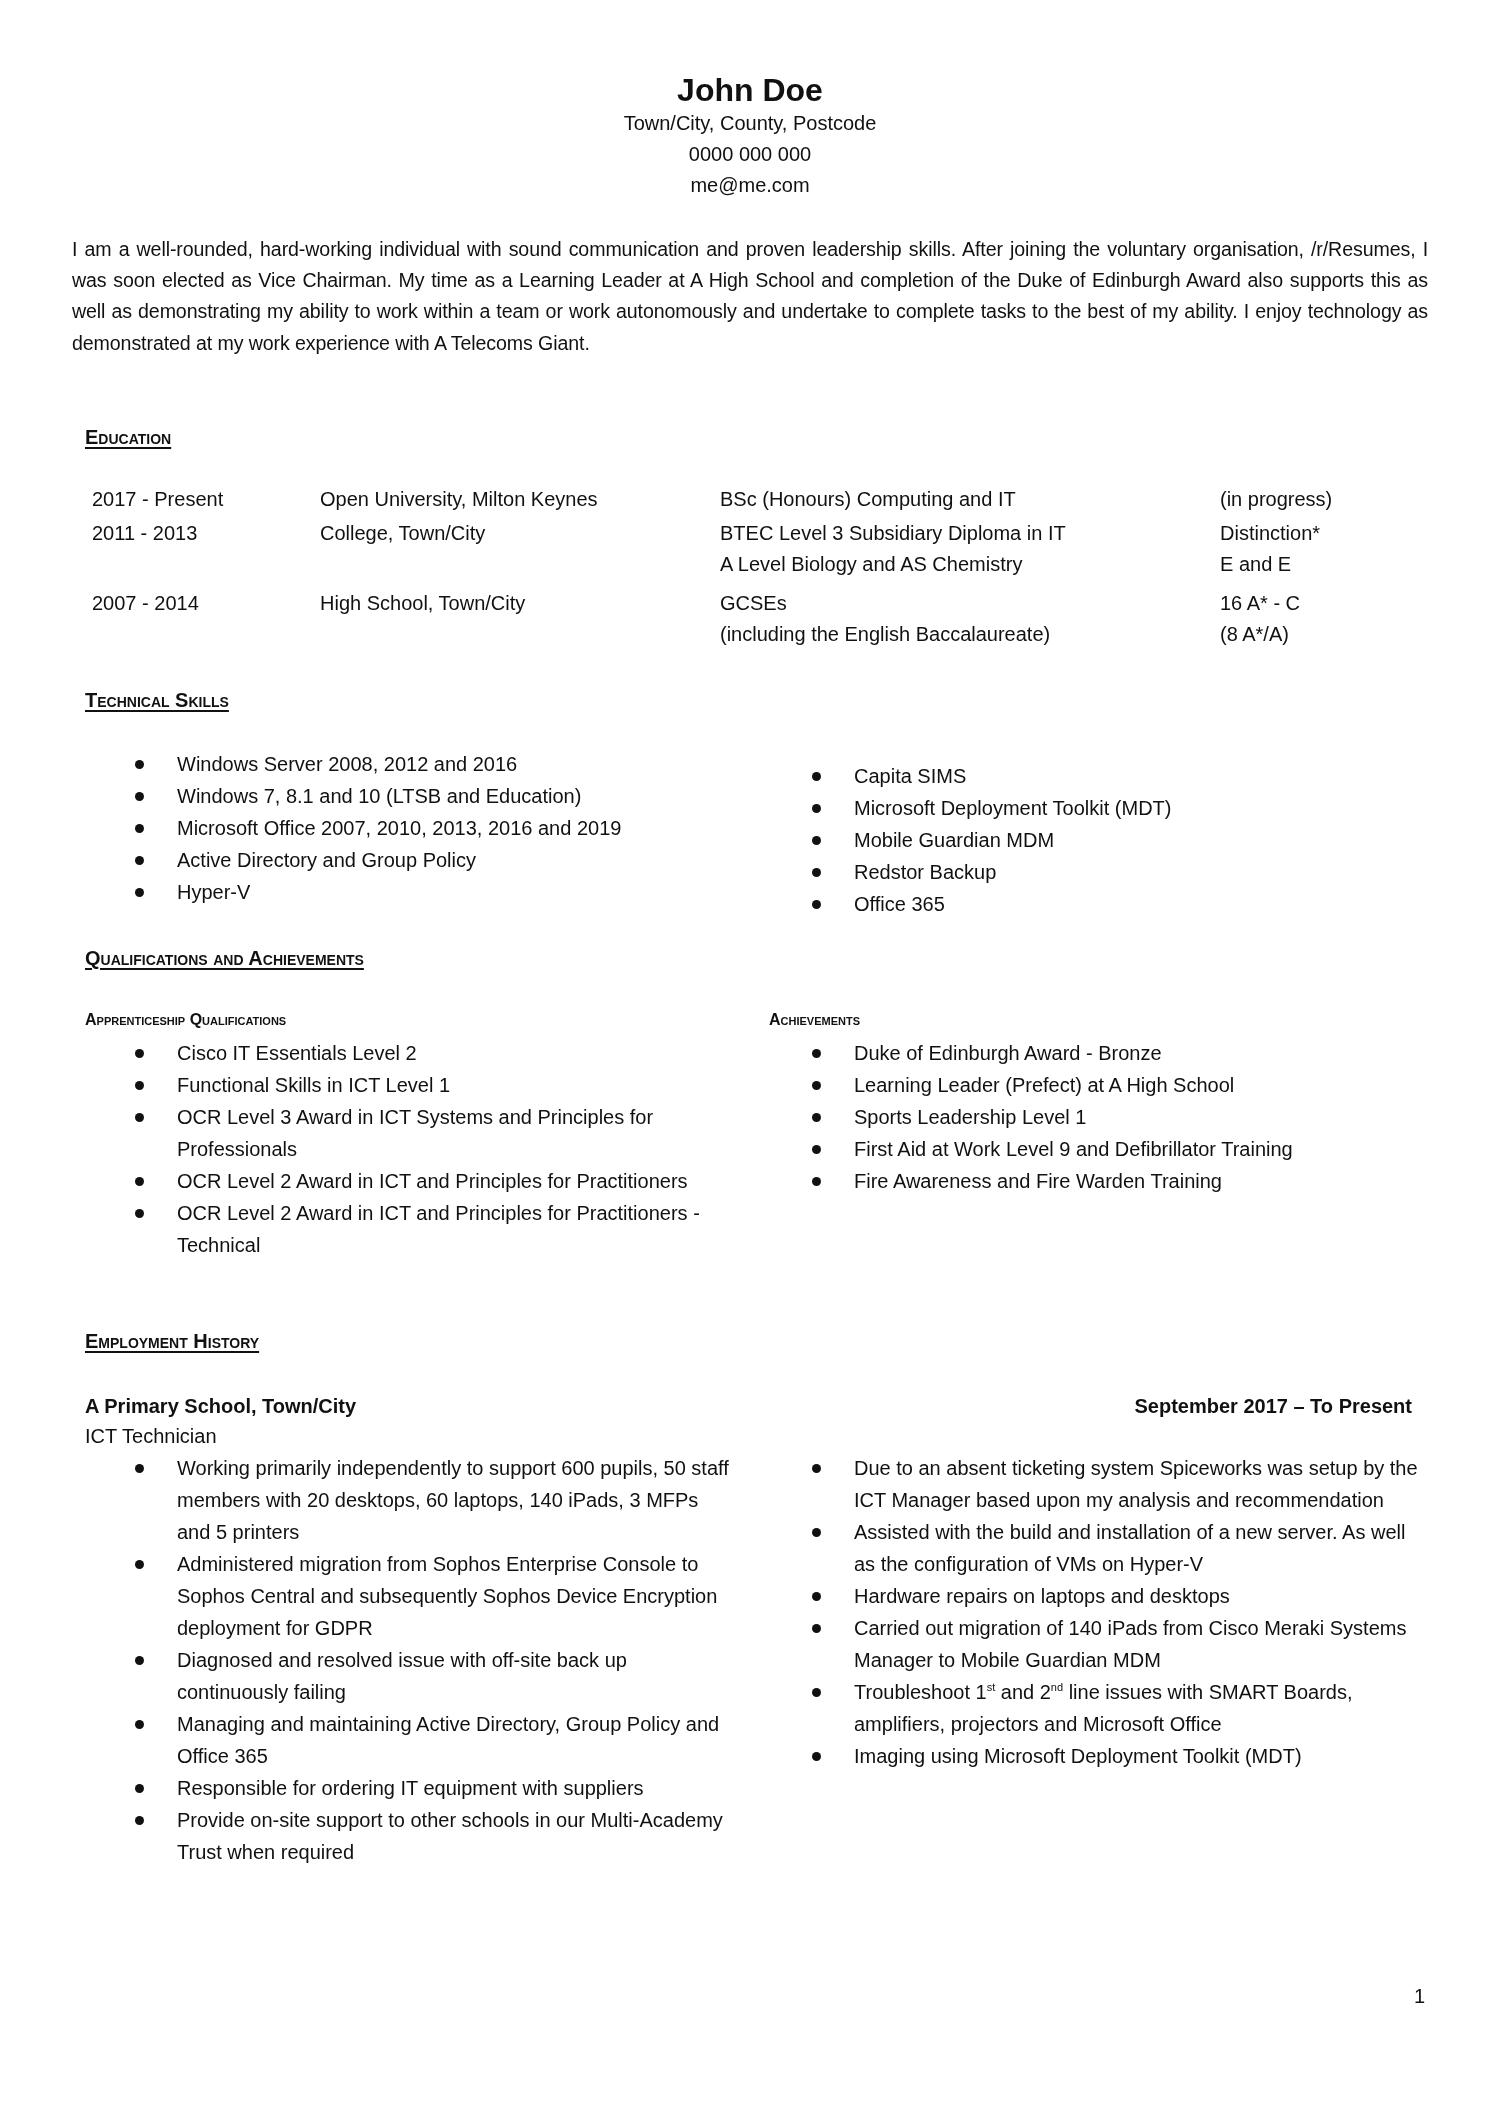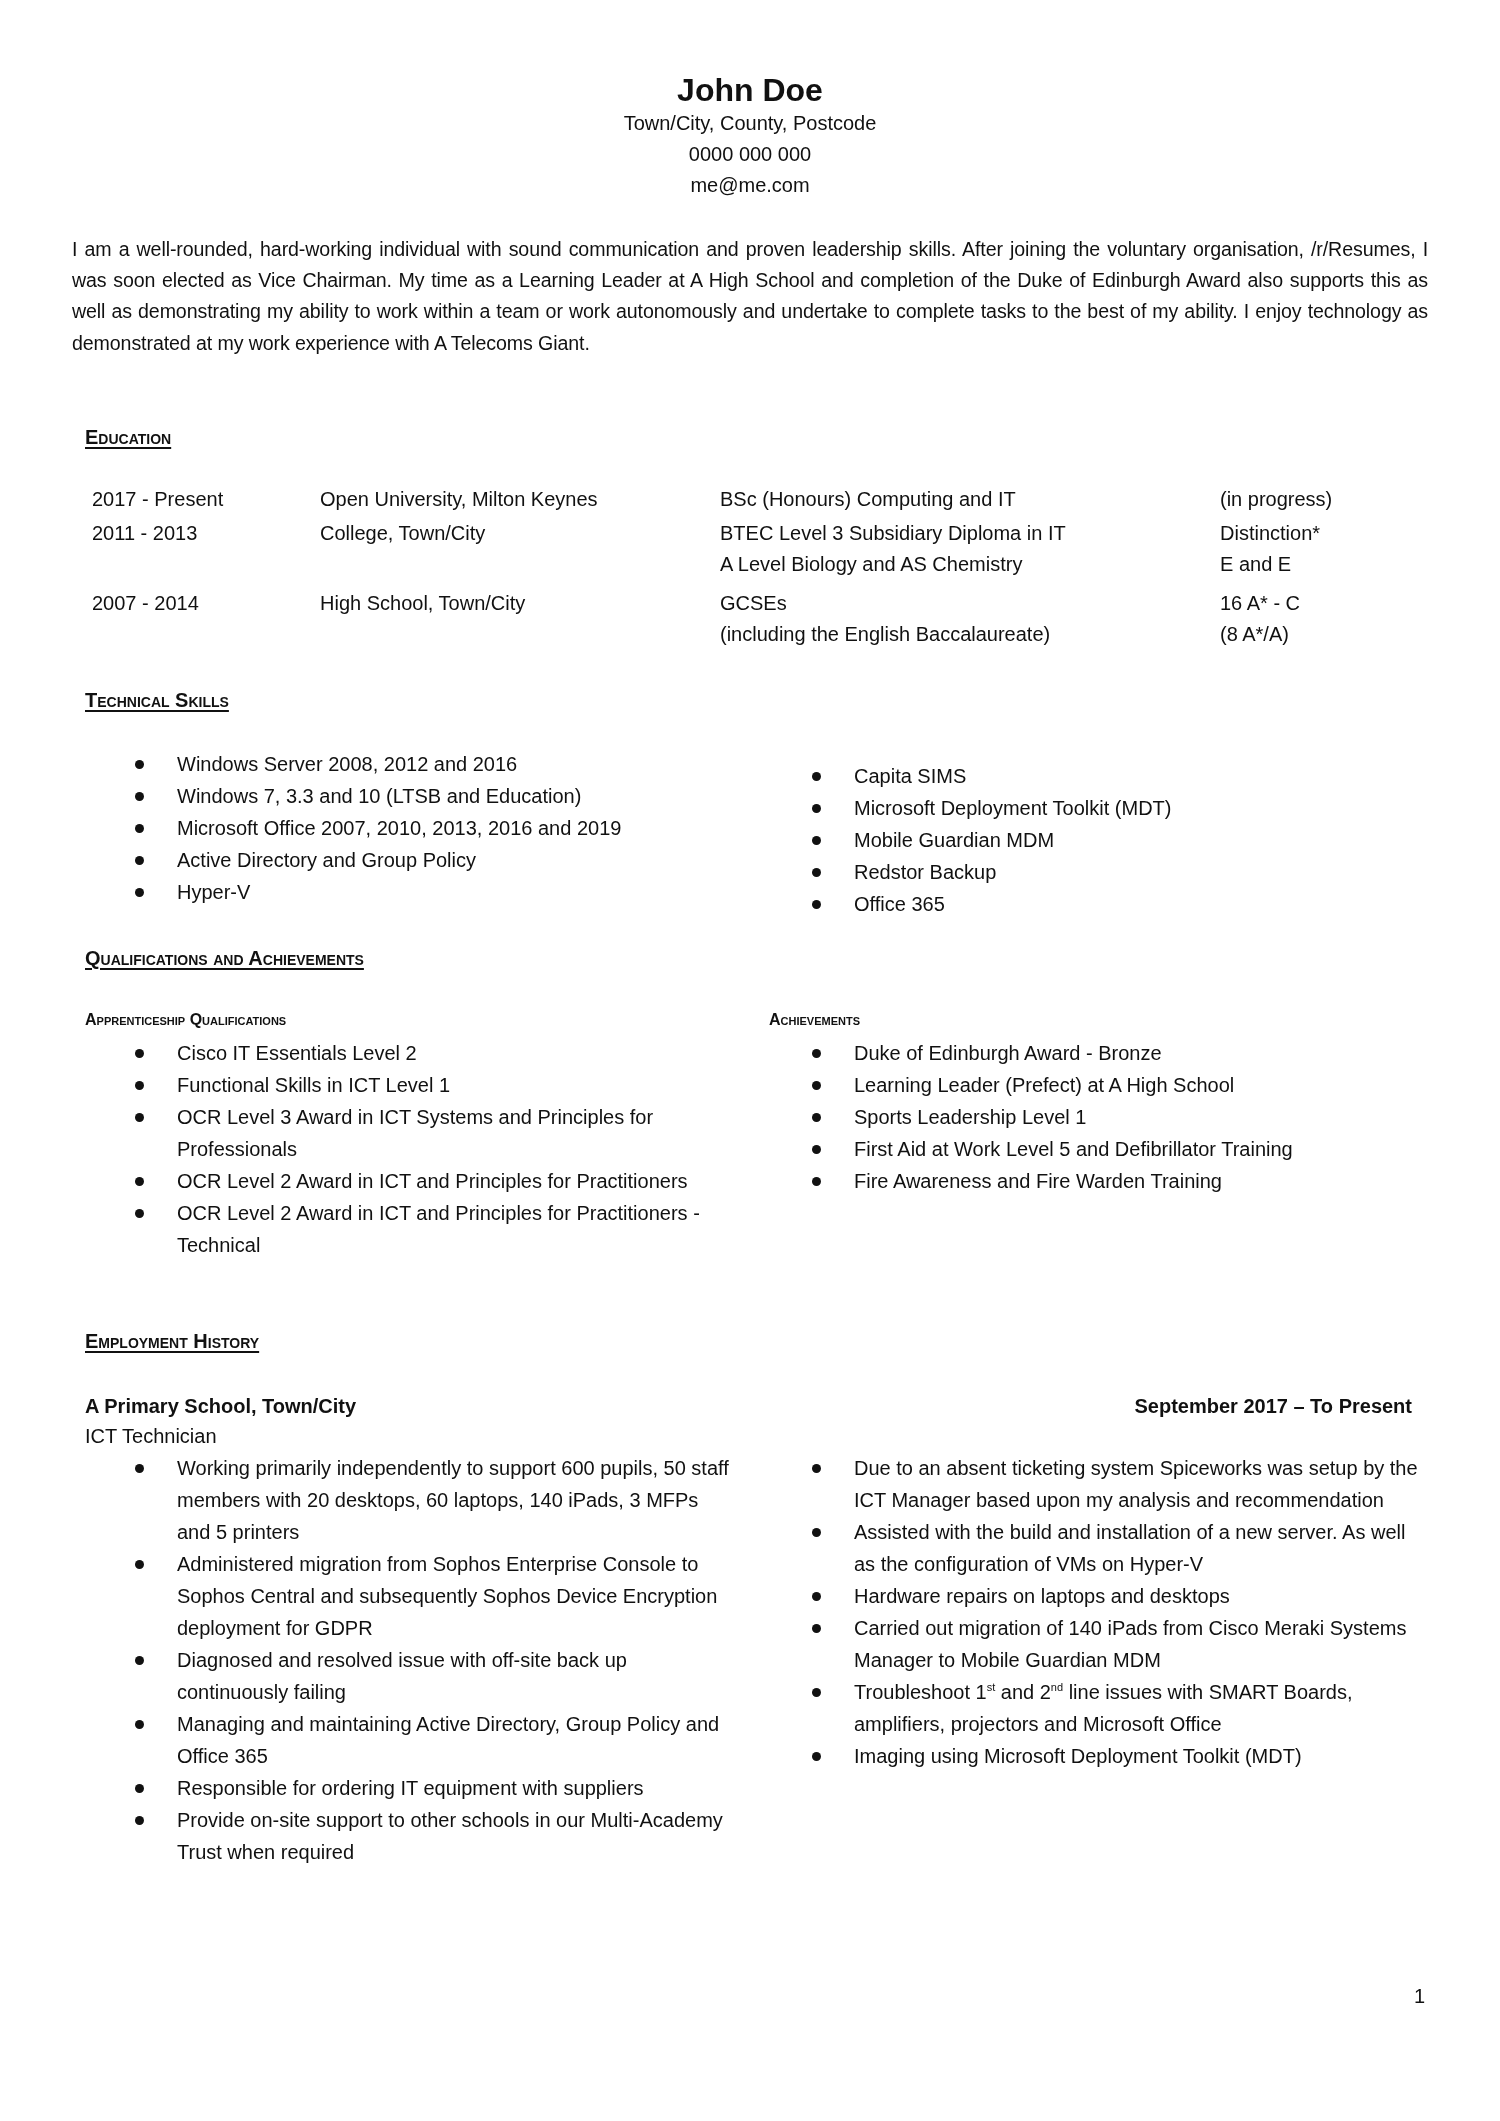--- a/index.html
+++ b/index.html
@@ -82,21 +82,21 @@
   <div>
     <div class="edu-cell" style="left:720px;width:450px;top:619px">(including the English Baccalaureate)</div>
     <div class="edu-cell" style="left:1220px;width:190px;top:619px">(8 A*/A)</div>
   </div>
 </div>
 
 <div class="heading" style="top:687px">Technical Skills</div>
 
 <ul class="blist" style="left:135px;top:748px;width:600px">
   <li><span class="bullet"></span><span>Windows Server 2008, 2012 and 2016</span></li>
-  <li><span class="bullet"></span><span>Windows 7, 3.3 and 10 (LTSB and Education)</span></li>
+  <li><span class="bullet"></span><span>Windows 7, 8.1 and 10 (LTSB and Education)</span></li>
   <li><span class="bullet"></span><span>Microsoft Office 2007, 2010, 2013, 2016 and 2019</span></li>
   <li><span class="bullet"></span><span>Active Directory and Group Policy</span></li>
   <li><span class="bullet"></span><span>Hyper-V</span></li>
 </ul>
 
 <ul class="blist" style="left:812px;top:760px;width:600px">
   <li><span class="bullet"></span><span>Capita SIMS</span></li>
   <li><span class="bullet"></span><span>Microsoft Deployment Toolkit (MDT)</span></li>
   <li><span class="bullet"></span><span>Mobile Guardian MDM</span></li>
   <li><span class="bullet"></span><span>Redstor Backup</span></li>
@@ -113,21 +113,21 @@
   <li><span class="bullet"></span><span>Functional Skills in ICT Level 1</span></li>
   <li><span class="bullet"></span><span>OCR Level 3 Award in ICT Systems and Principles for Professionals</span></li>
   <li><span class="bullet"></span><span>OCR Level 2 Award in ICT and Principles for Practitioners</span></li>
   <li><span class="bullet"></span><span>OCR Level 2 Award in ICT and Principles for Practitioners - Technical</span></li>
 </ul>
 
 <ul class="blist" style="left:812px;top:1037px;width:620px">
   <li><span class="bullet"></span><span>Duke of Edinburgh Award - Bronze</span></li>
   <li><span class="bullet"></span><span>Learning Leader (Prefect) at A High School</span></li>
   <li><span class="bullet"></span><span>Sports Leadership Level 1</span></li>
-  <li><span class="bullet"></span><span>First Aid at Work Level 5 and Defibrillator Training</span></li>
+  <li><span class="bullet"></span><span>First Aid at Work Level 9 and Defibrillator Training</span></li>
   <li><span class="bullet"></span><span>Fire Awareness and Fire Warden Training</span></li>
 </ul>
 
 <div class="heading" style="top:1328px">Employment History</div>
 
 <div class="employer">A Primary School, Town/City</div>
 <div class="dates">September 2017 – To Present</div>
 <div class="role">ICT Technician</div>
 
 <ul class="blist" style="left:135px;top:1452px;width:600px">

